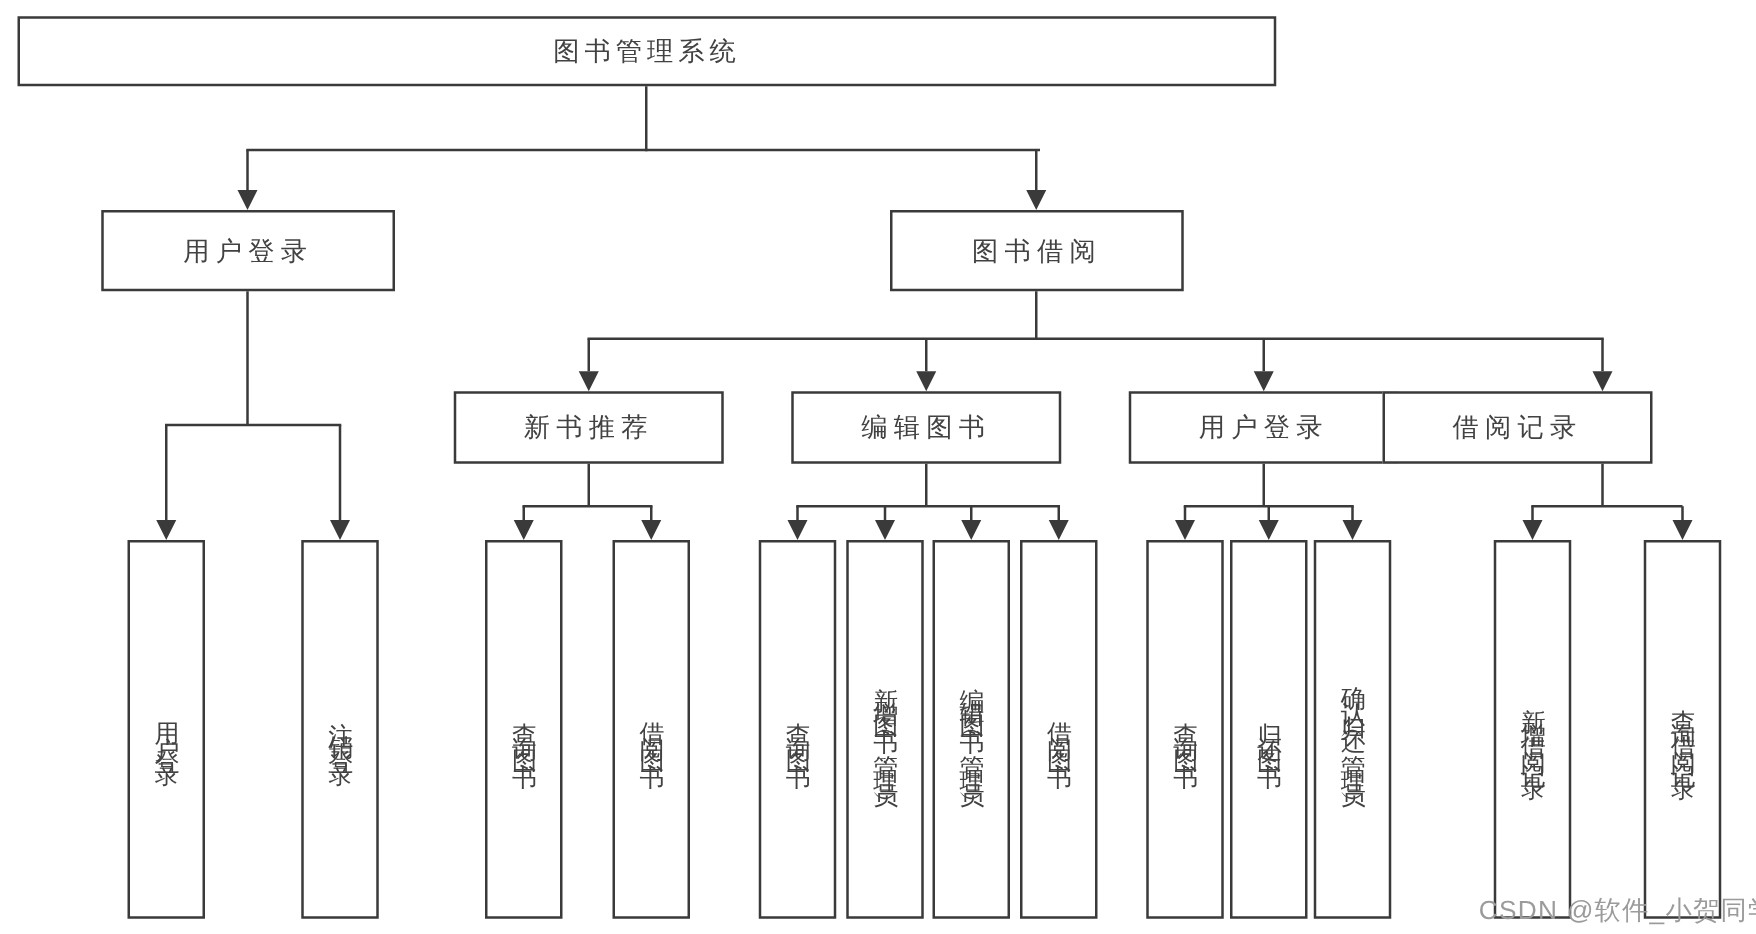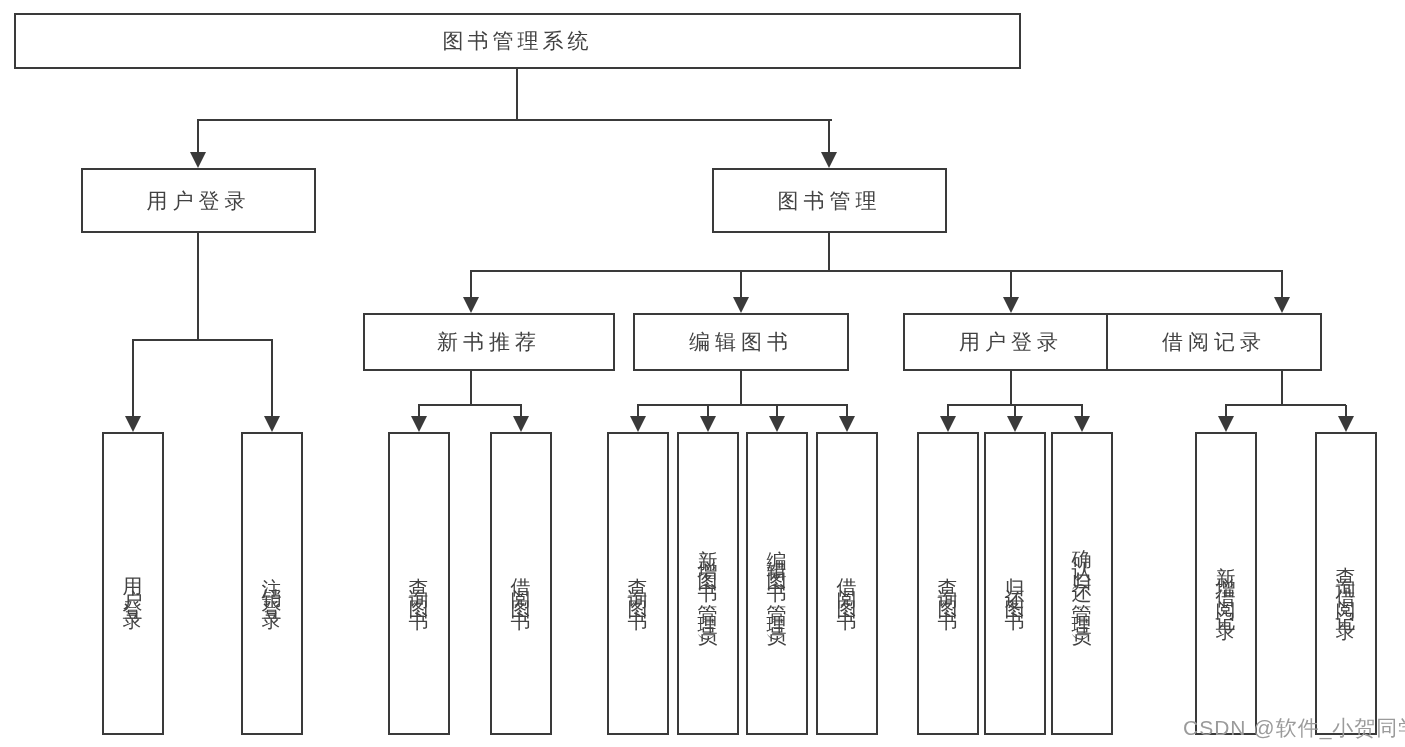--- a/index.html
+++ b/index.html
@@ -68,24 +68,24 @@
 
   <div class="node root" style="left:14px;top:13px;width:1007px;height:56px;">
     <span>图书管理系统</span>
   </div>
 
   <div class="node" style="left:81px;top:168px;width:235px;height:65px;">
     <span>用户登录</span>
   </div>
 
   <div class="node" style="left:712px;top:168px;width:235px;height:65px;">
-    <span>图书管理</span>
-  </div>
-
-  <div class="node" style="left:363px;top:313px;width:252px;height:58px;">
+    <span>图书借阅</span>
+  </div>
+
+  <div class="node" style="left:363px;top:313px;width:216px;height:58px;">
     <span>新书推荐</span>
   </div>
   <div class="node" style="left:633px;top:313px;width:216px;height:58px;">
     <span>编辑图书</span>
   </div>
   <div class="node" style="left:903px;top:313px;width:216px;height:58px;">
     <span>用户登录</span>
   </div>
   <div class="node" style="left:1106px;top:313px;width:216px;height:58px;">
     <span>借阅记录</span>

